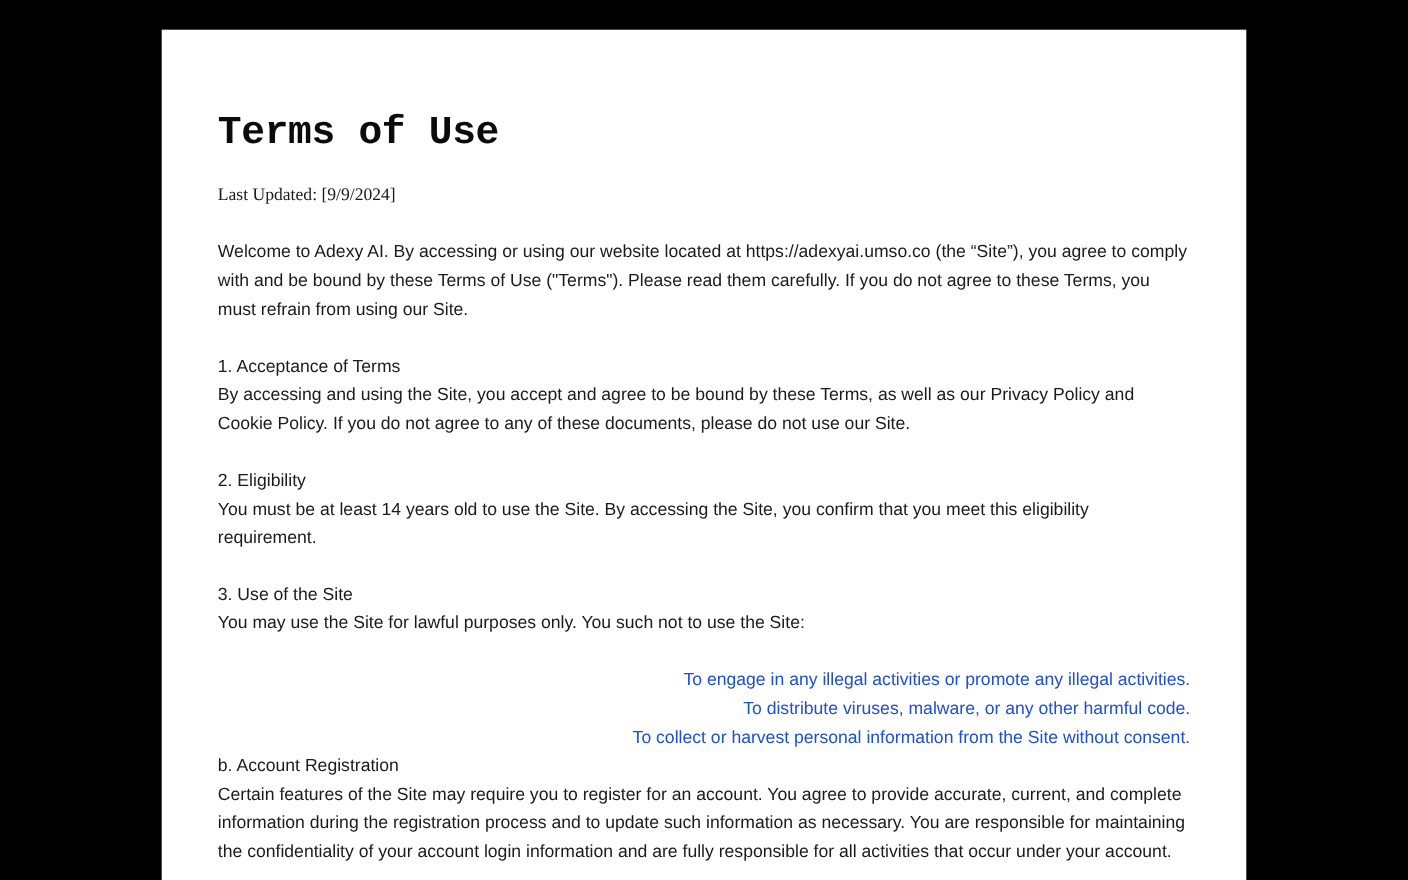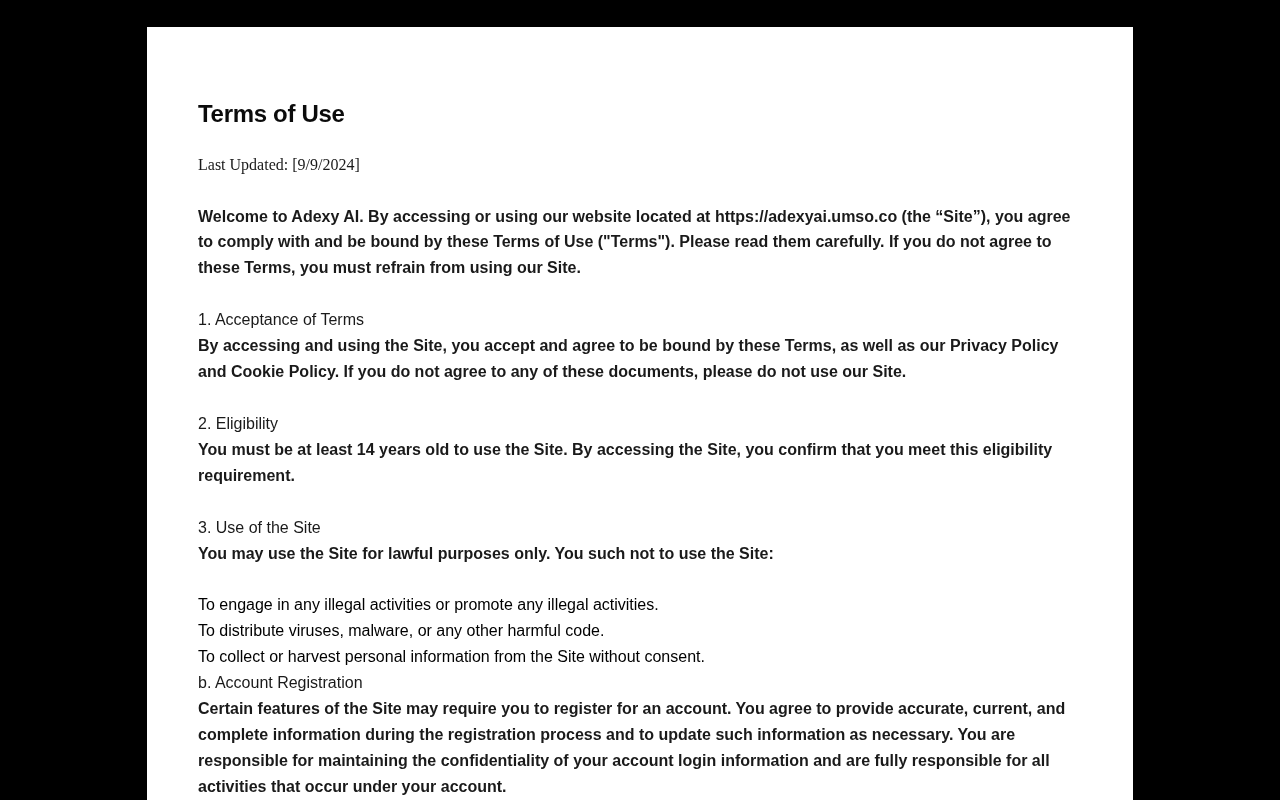--- a/index.html
+++ b/index.html
@@ -31,64 +31,65 @@
     background: #ffffff;
     overflow: hidden;
   }
 
   .document-body {
     padding: 51px 51px 0 51px;
     box-sizing: border-box;
   }
 
   .doc-title {
-    font-size: 24px;
+    font-size: 36px;
     font-weight: bold;
     color: #0b0b0b;
     letter-spacing: -0.3px;
     line-height: 1.15;
     margin: 0 0 24px 0;
     padding-top: 22px;
+    font-family: Liberation Mono, monospace;
   }
 
   .meta-line {
     font-size: 16px;
     color: #1a1a1a;
     line-height: 1.62;
     margin: 0;
     font-family: Liberation Serif, serif;
   }
 
   .para {
     font-size: 16px;
     color: #1a1a1a;
     line-height: 1.62;
     margin: 0;
     text-align: left;
-    font-weight: bold;
   }
 
   
   .block-gap {
     height: 26px;
   }
 
   .section-heading {
     font-size: 16px;
     font-weight: normal;
     color: #1a1a1a;
     line-height: 1.62;
     margin: 0;
   }
 
   .list-line {
     font-size: 16px;
-    color: #000000;
+    color: #1d4ed8;
     line-height: 1.62;
     margin: 0;
+    text-align: right;
   }
 </style>
 </head>
 <body>
 
 <div class="viewport">
   <div class="document-sheet">
     <div class="document-body">
 
       <h1 class="doc-title">Terms of Use</h1>

